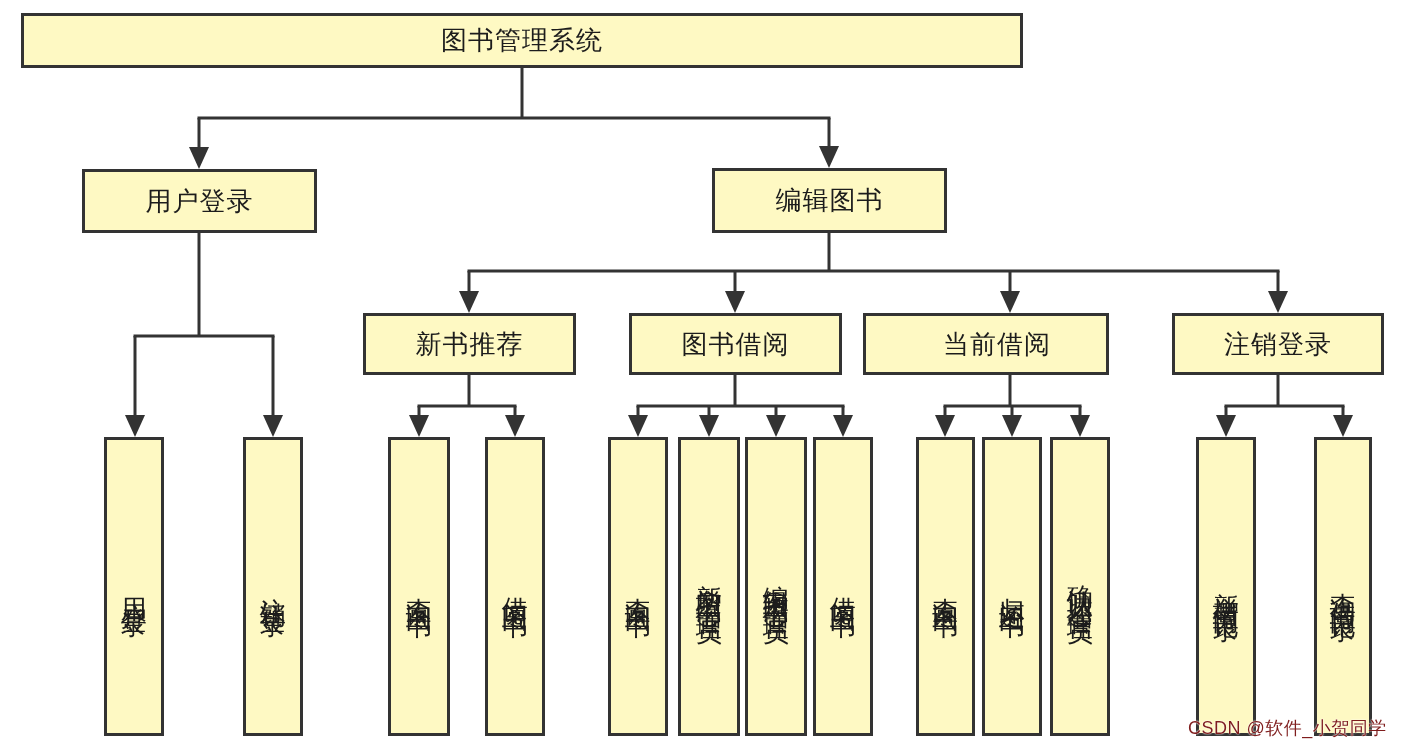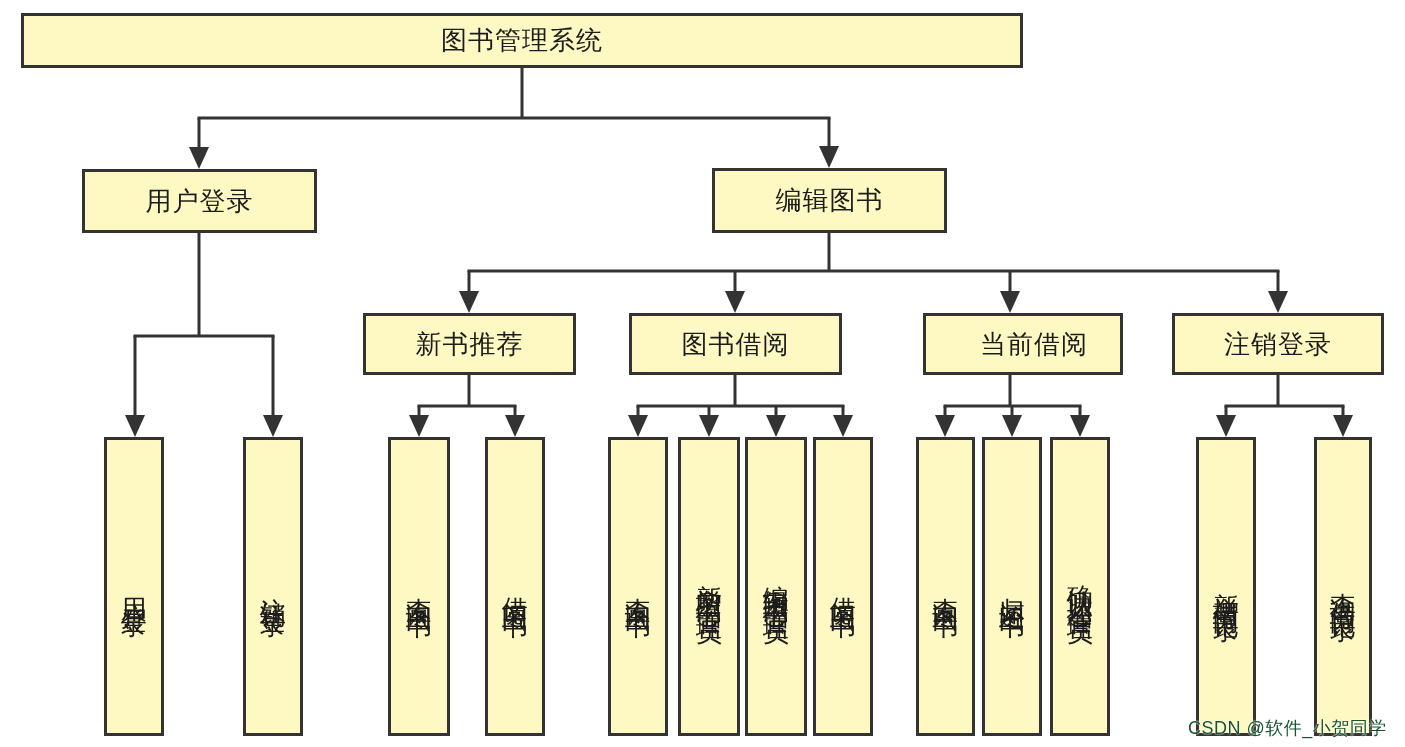--- a/index.html
+++ b/index.html
@@ -36,21 +36,21 @@
     font-size: 26px;
     letter-spacing: 5px;
     line-height: 1.1;
   }
   
   .b-root   { left: 21px;   top: 13px;  width: 1002px; height: 55px; }
   .b-login  { left: 82px;   top: 169px; width: 235px;  height: 64px; }
   .b-mgmt   { left: 712px;  top: 168px; width: 235px;  height: 65px; }
   .b-rec    { left: 363px;  top: 313px; width: 213px;  height: 62px; }
   .b-borrow { left: 629px;  top: 313px; width: 213px;  height: 62px; }
-  .b-cur    { left: 923px;  top: 313px; width: 200px;  height: 62px; padding-left: 22px; }
+  .b-cur    { left: 863px;  top: 313px; width: 246px;  height: 62px; padding-left: 22px; }
   .b-hist   { left: 1172px; top: 313px; width: 212px;  height: 62px; }
   
   .leaf { top: 437px; height: 299px; }
   .b-l1  { left: 104px;  width: 60px; }
   .b-l2  { left: 243px;  width: 60px; }
   .b-l3  { left: 388px;  width: 62px; }
   .b-l4  { left: 485px;  width: 60px; }
   .b-l5  { left: 608px;  width: 60px; }
   .b-l6  { left: 678px;  width: 62px; }
   .b-l7  { left: 745px;  width: 62px; }
@@ -60,21 +60,21 @@
   .b-l11 { left: 1050px; width: 60px; }
   .b-l12 { left: 1196px; width: 60px; }
   .b-l13 { left: 1314px; width: 58px; }
   
   .watermark {
     position: absolute;
     left: 1188px;
     top: 716px;
     z-index: 5;
     font-size: 18px;
-    color: #14532d;
+    color: #7f1d1d;
     letter-spacing: 0.5px;
     white-space: nowrap;
     text-shadow: 0 0 2px #ffffff, 0 0 1px #ffffff;
   }
 </style>
 </head>
 <body>
 
 <div id="stage">
 

